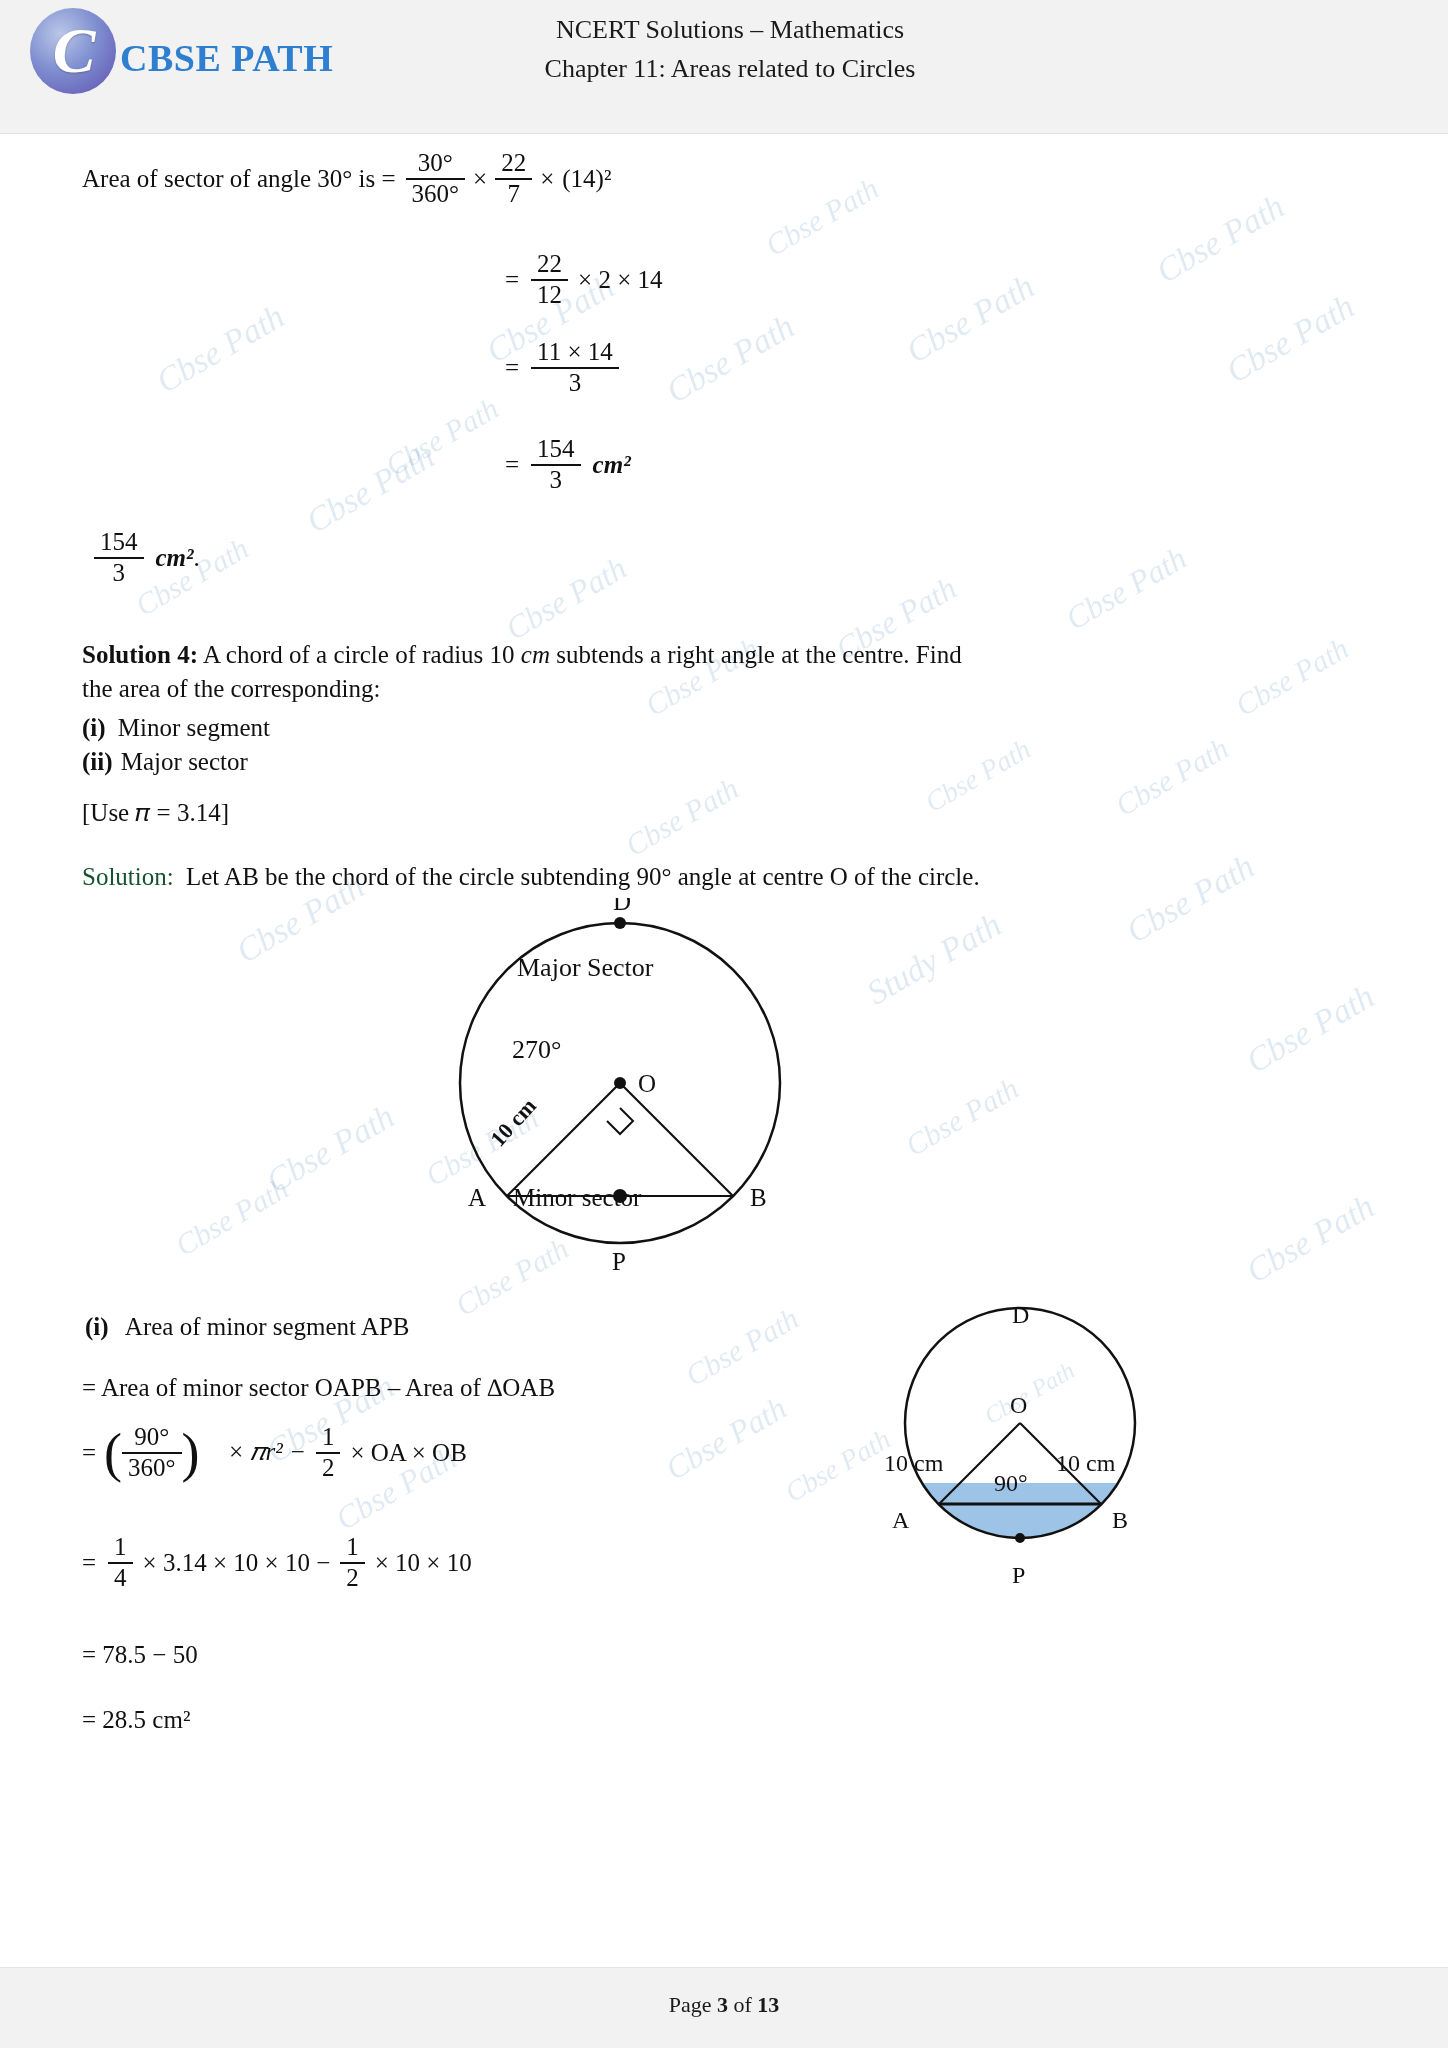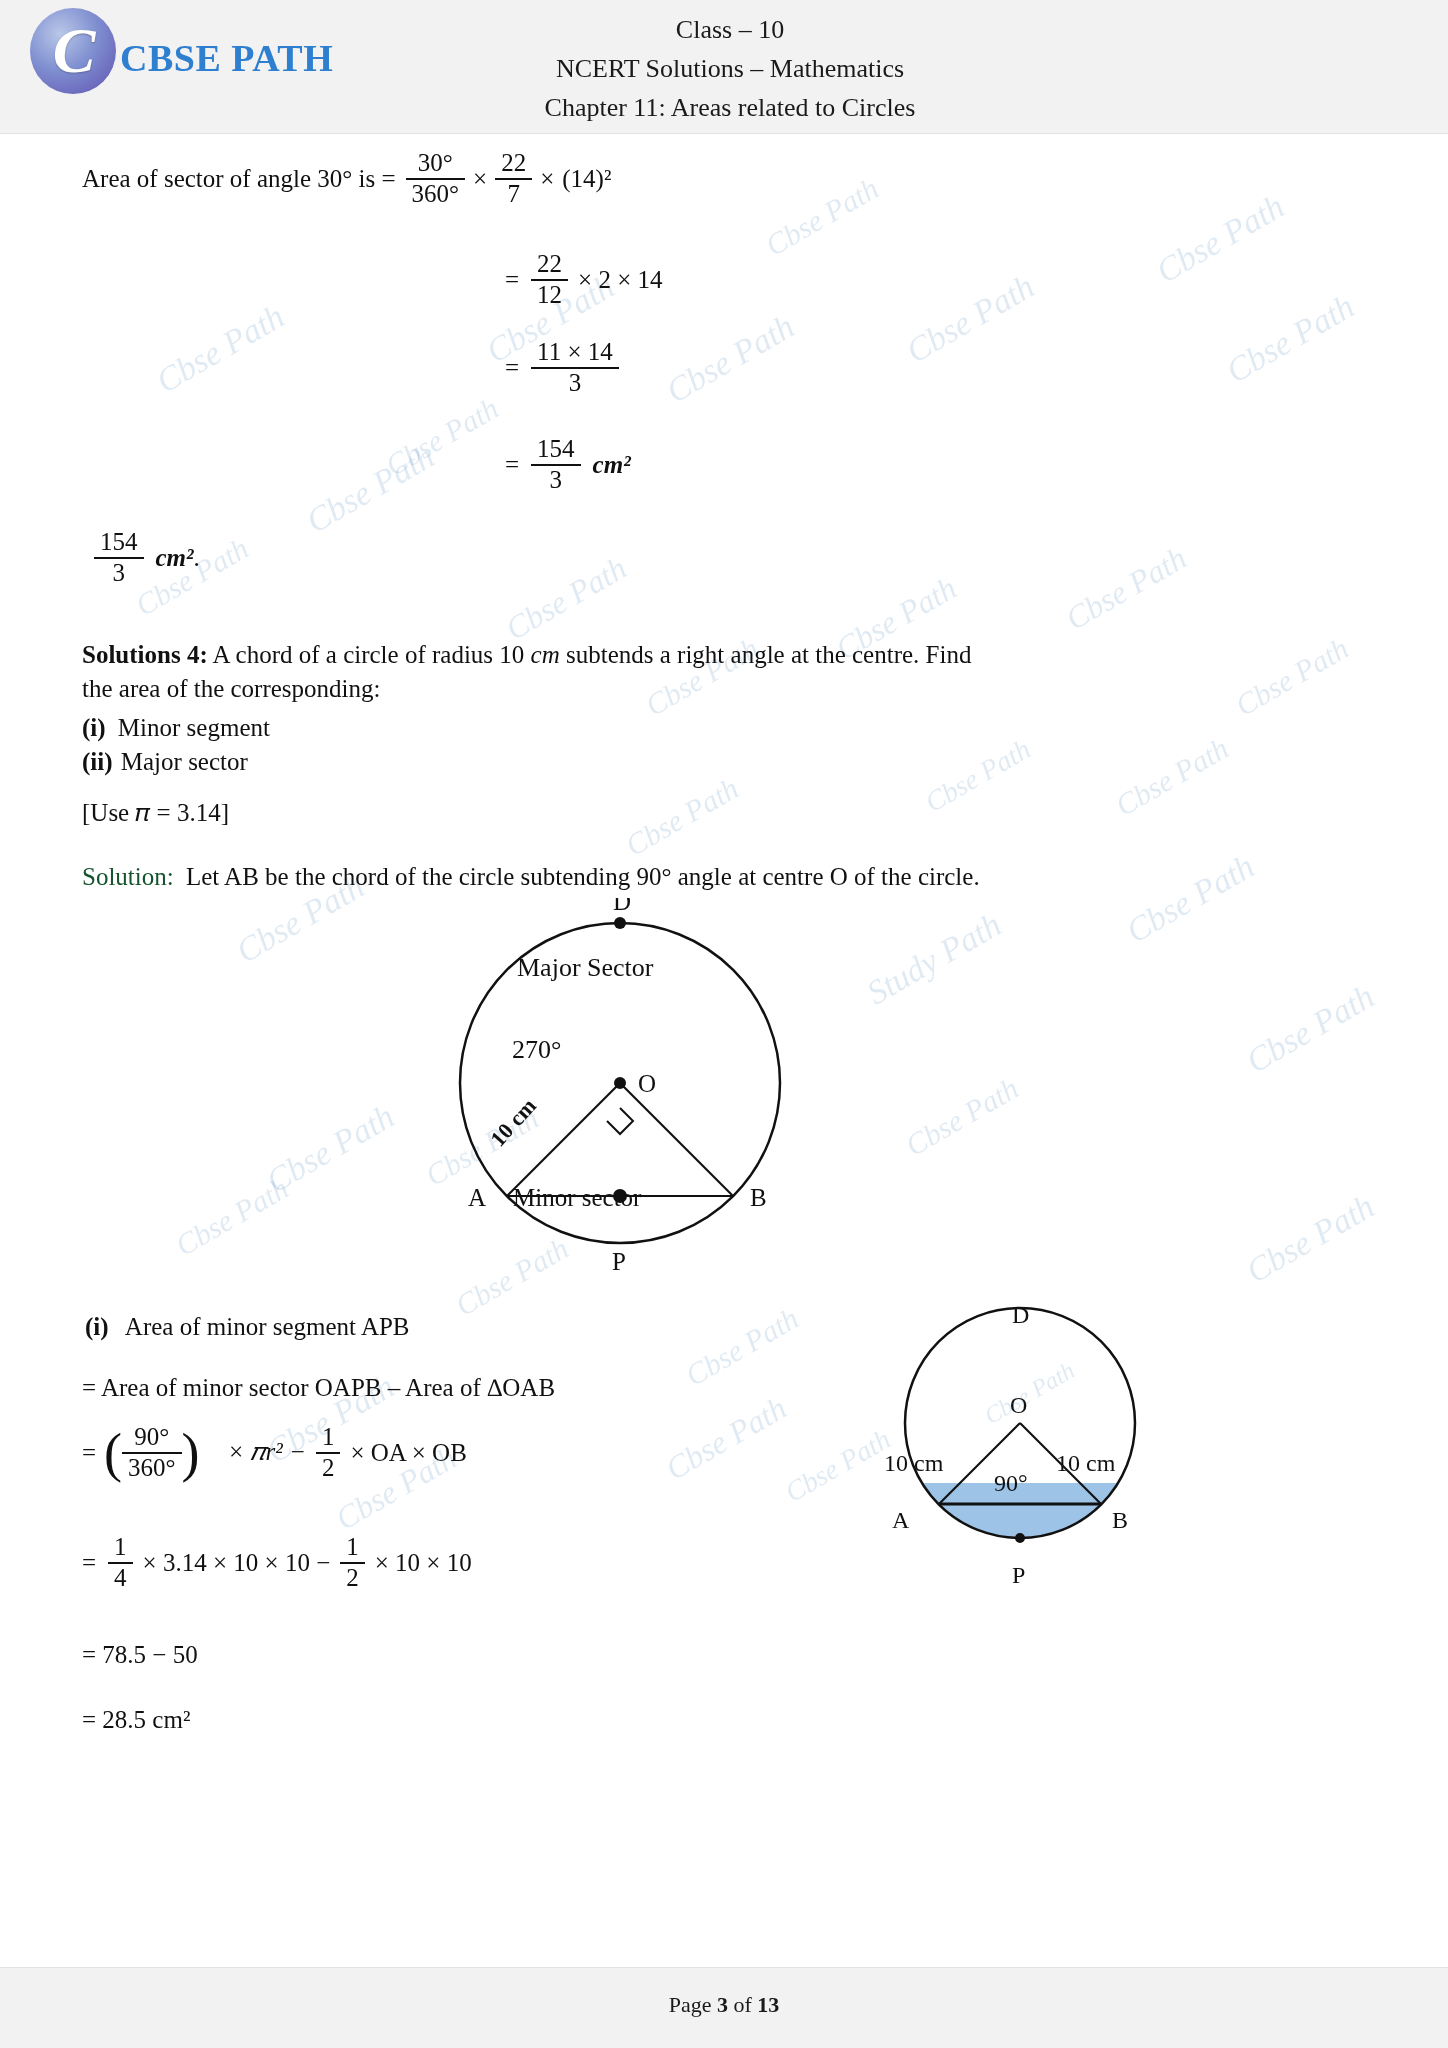--- a/index.html
+++ b/index.html
@@ -110,21 +110,20 @@
     <div class="wm" style="left: 980px; top: 1380px; font-size: 24px; transform: rotate(-30deg);">Cbse Path</div>
   </div>
 
 <div class="header">
   <div class="logo-wrap">
     <div class="logo-circle"></div>
     <div class="logo-glyph">C</div>
   </div>
   <div class="brand">CBSE PATH</div>
   <div class="hdr-lines">
-    <div>Class – 10</div>
     <div>NCERT Solutions – Mathematics</div>
     <div>Chapter 11: Areas related to Circles</div>
   </div>
 </div>
 
 <div class="content">
 
   <div style="position:absolute;left:82px;top:16px;" class="eqrow">
     <span class="para">Area of sector of angle 30° is =</span>
     <span class="frac" style="margin-left:10px;">
@@ -169,21 +168,21 @@
   <div style="position:absolute;left:82px;top:395px;" class="eqrow">
     <span class="frac" style="margin-left:12px;">
       <span class="n">154</span>
       <span class="d">3</span>
     </span>
     <span class="ital" style="margin-left:12px;font-weight:bold;">cm²</span>
     <span>.</span>
   </div>
 
   <div style="position:absolute;left:82px;top:505px;width:1290px;" class="para">
-    <span class="bold">Solutions 4:</span>
+    <span class="bold">Solution 4:</span>
     <span>A chord of a circle of radius 10</span>
     <span class="ital">cm</span>
     <span>subtends a right angle at the centre. Find</span>
   </div>
   <div style="position:absolute;left:82px;top:539px;width:1290px;" class="para">the area of the corresponding:</div>
 
   <div style="position:absolute;left:82px;top:578px;" class="para">
     <span class="bold">(i)</span>
     <span style="margin-left:6px;">Minor segment</span>
   </div>

